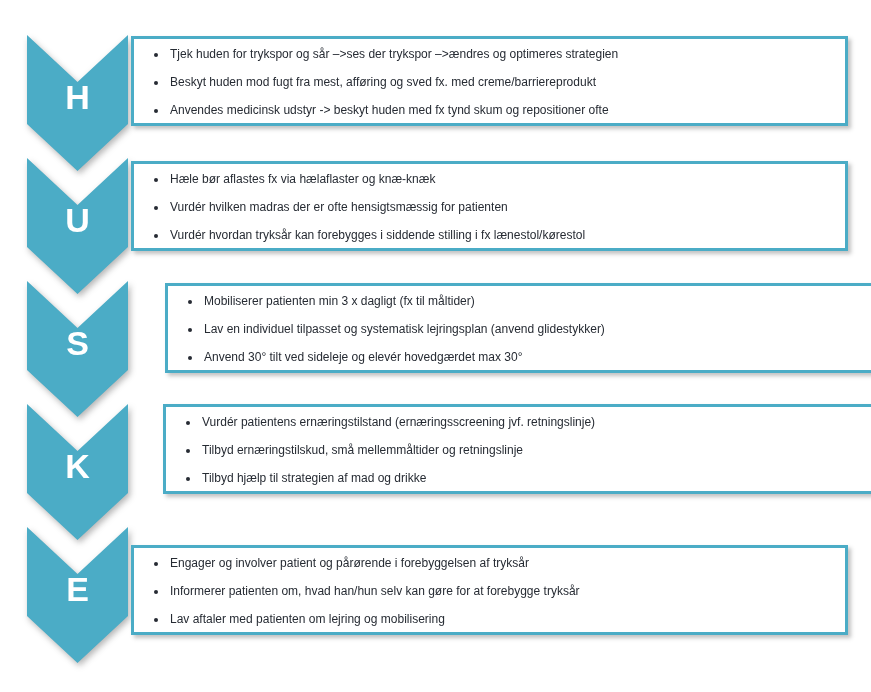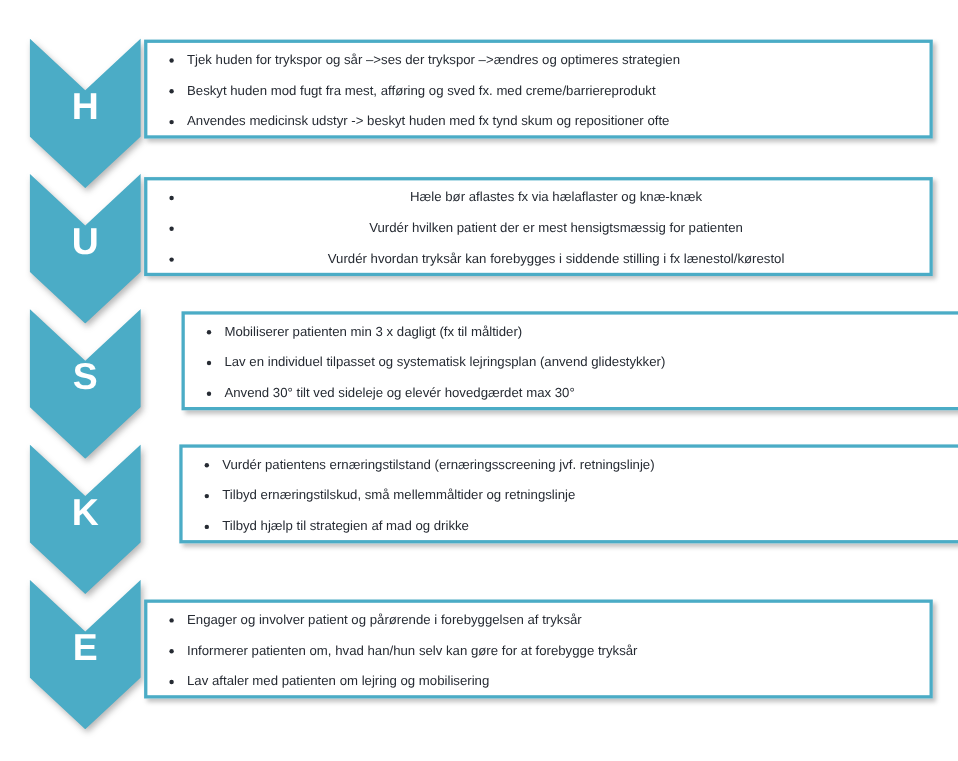--- a/index.html
+++ b/index.html
@@ -58,21 +58,21 @@
   }
   .box li {
     font-size: 12px;
     line-height: 28px;
     color: #262b33;
     white-space: nowrap;
     padding-left: 2px;
   }
   
   .g0 .chev { top: 35px; }  .g0 .box { top: 36px; }
-  .g1 .chev { top: 158px; } .g1 .box { top: 161px; text-align: center; }
+  .g1 .chev { top: 158px; } .g1 .box { top: 161px; }
   .g2 .chev { top: 281px; } .g2 .box { top: 283px; margin-left: 34px; }
   .g3 .chev { top: 404px; } .g3 .box { top: 404px; margin-left: 32px; }
   .g4 .chev { top: 527px; } .g4 .box { top: 525px; margin-top: 20px; }
 </style>
 </head>
 <body>
 
 <div class="canvas">
 
   <div class="g0">
@@ -94,21 +94,21 @@
   <div class="g1">
     <div class="chev">
       <svg viewBox="0 0 101 136">
         <polygon points="0,0 50.5,47 101,0 101,89 50.5,136 0,89" fill="#4BACC6"></polygon>
       </svg>
       <div class="letter">U</div>
     </div>
     <div class="box">
       <ul>
         <li>Hæle bør aflastes fx via hælaflaster og knæ-knæk</li>
-        <li>Vurdér hvilken patient der er mest hensigtsmæssig for patienten</li>
+        <li>Vurdér hvilken madras der er ofte hensigtsmæssig for patienten</li>
         <li>Vurdér hvordan tryksår kan forebygges i siddende stilling i fx lænestol/kørestol</li>
       </ul>
     </div>
   </div>
 
   <div class="g2">
     <div class="chev">
       <svg viewBox="0 0 101 136">
         <polygon points="0,0 50.5,47 101,0 101,89 50.5,136 0,89" fill="#4BACC6"></polygon>
       </svg>

